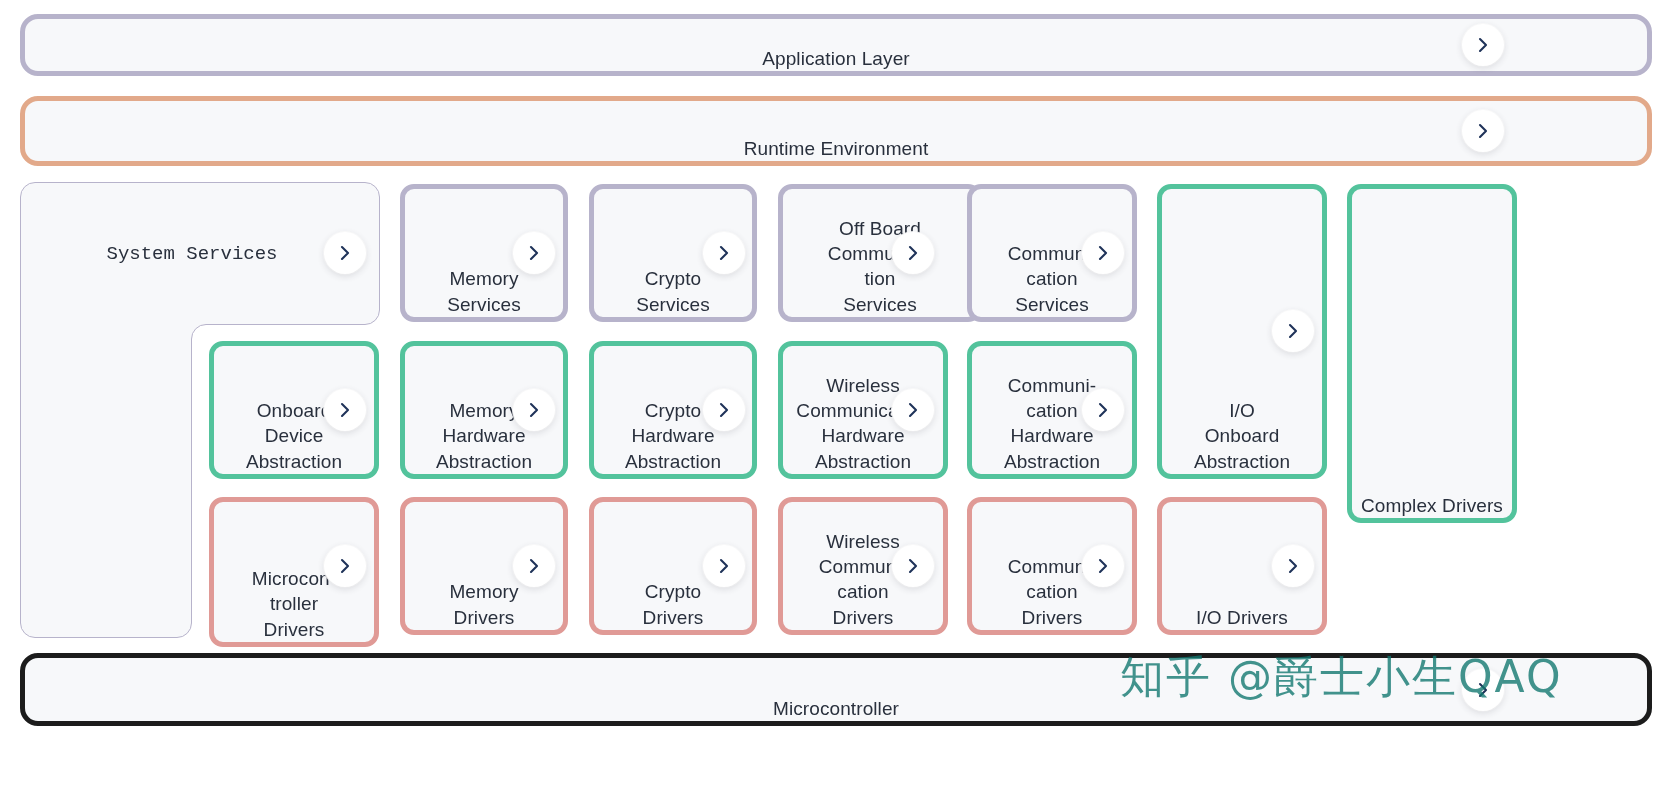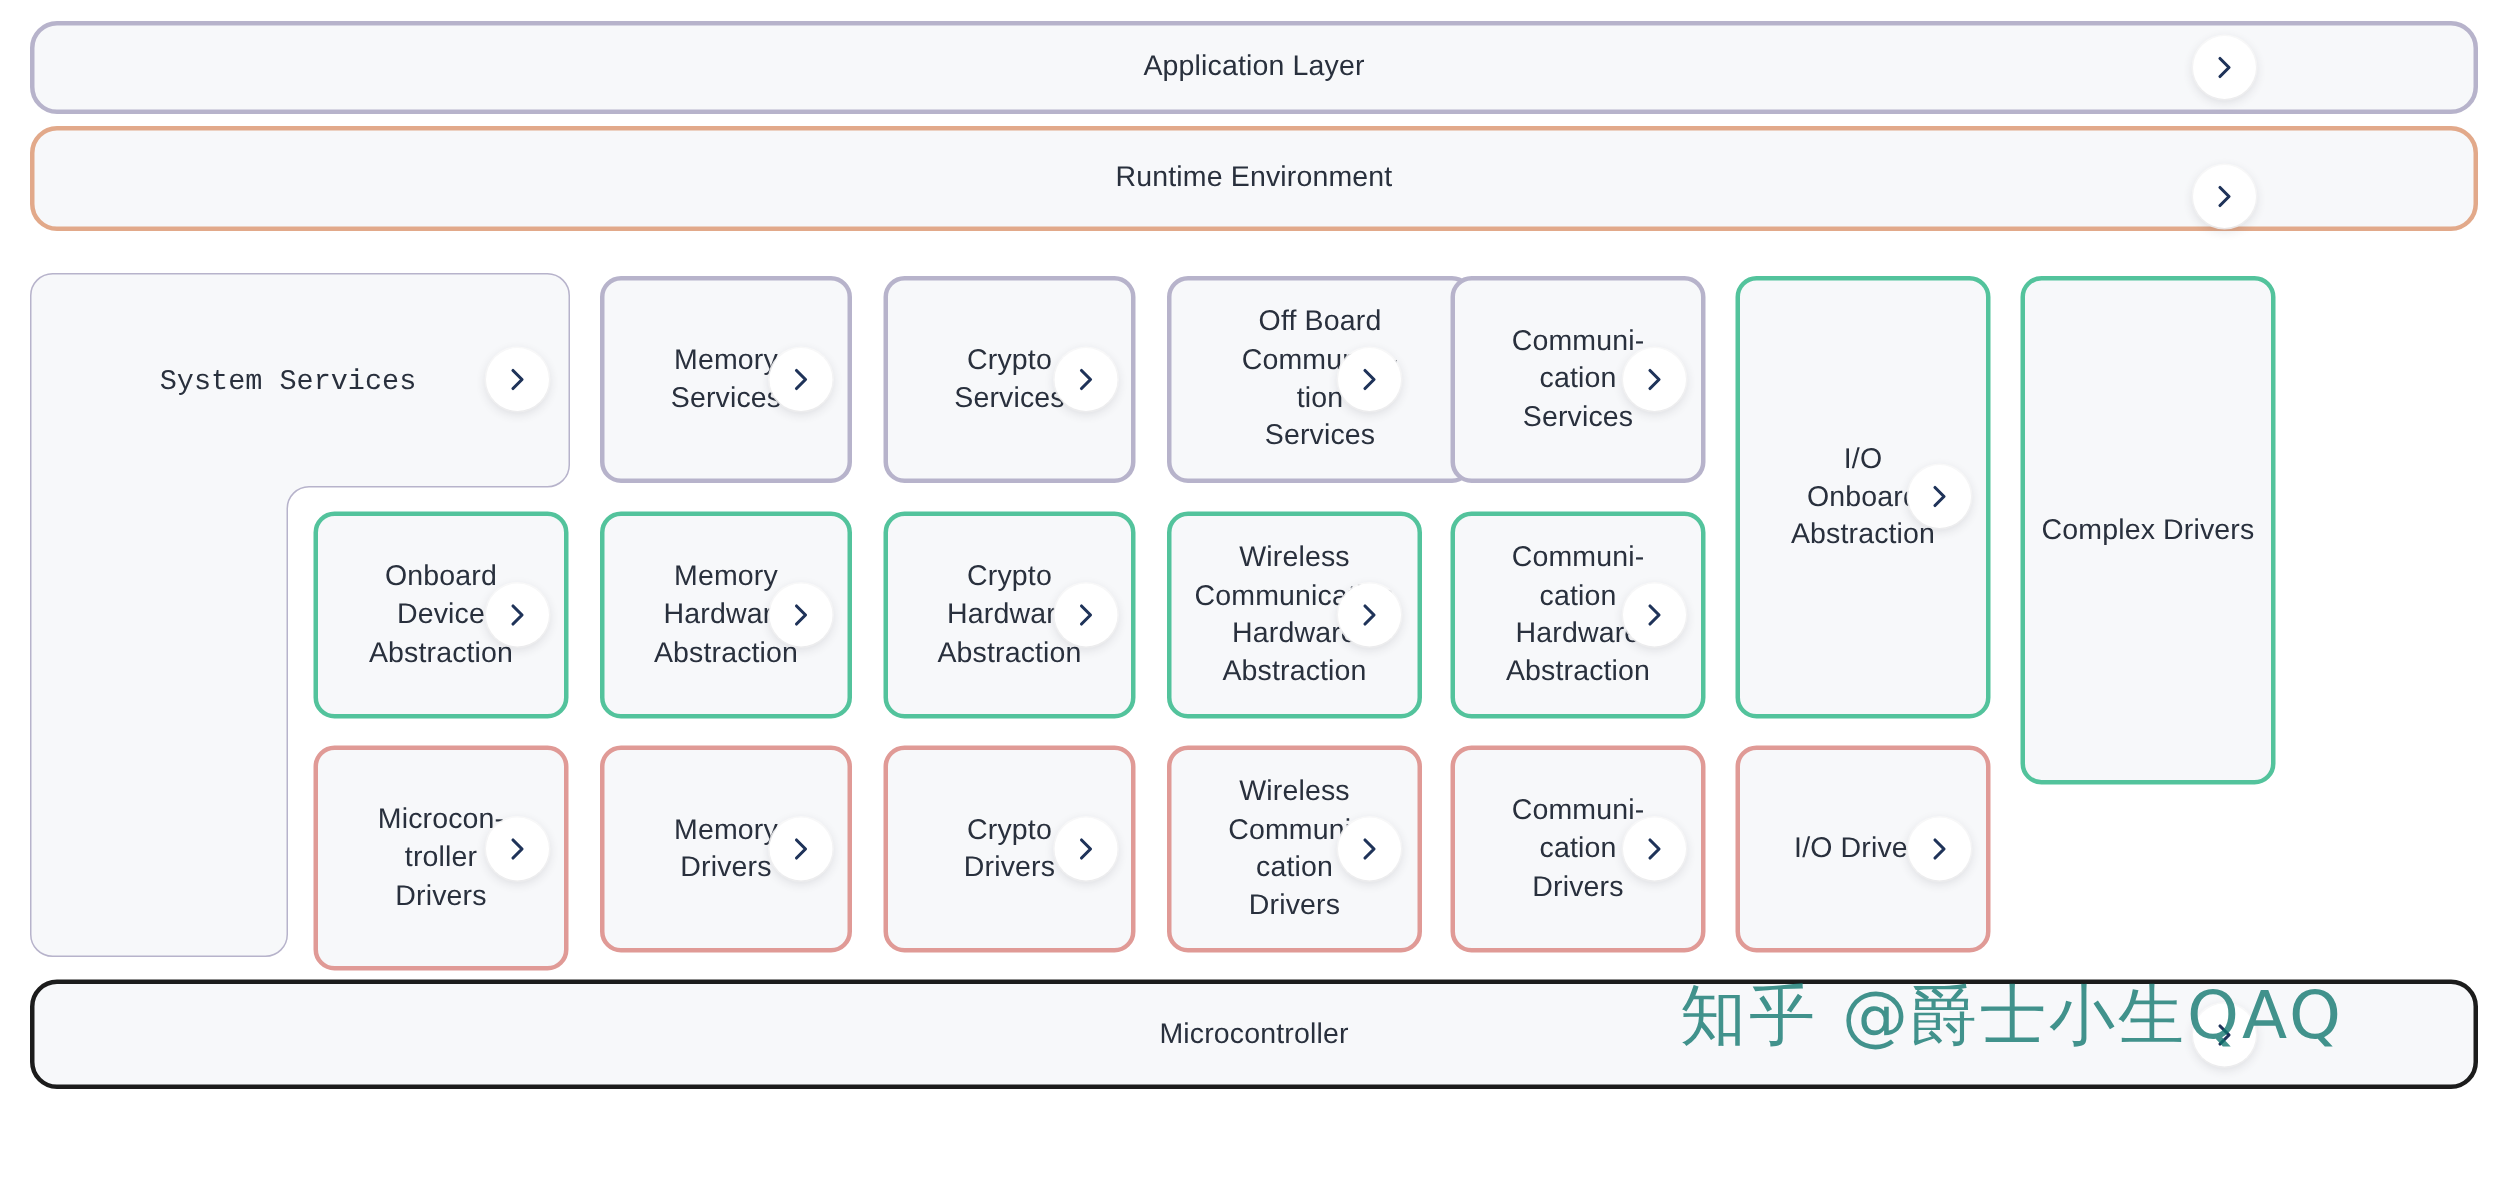--- a/index.html
+++ b/index.html
@@ -15,23 +15,23 @@
     height: 791px;
     background: #ffffff;
     overflow: hidden;
   }
 
   
   .box {
     position: absolute;
     background: #f7f8fa;
     border-radius: 14px;
-    border: 3px solid #a21caf;
+    border: 5px solid #a21caf;
     display: flex;
-    align-items: center;
+    align-items: flex-end;
     justify-content: center;
   }
   .box .label {
     color: #29303d;
     font-size: 19px;
     line-height: 1.33;
     text-align: center;
     white-space: pre-line;
     letter-spacing: .1px;
     padding: 0 8px;
@@ -101,21 +101,21 @@
 
   <div class="box banner border-gray" style="left:20px; top:14px; width:1632px; height:62px;">
     <span class="label">Application Layer</span>
   </div>
   <div class="chev" style="left:1462px; top:24px;">
     <svg width="14" height="18" viewBox="0 0 14 18">
         <path d="M4 3 L10 9 L4 15"></path>
       </svg>
   </div>
 
-  <div class="box banner border-orange" style="left:20px; top:84px; width:1632px; height:70px;">
+  <div class="box banner border-orange" style="left:20px; top:96px; width:1632px; height:70px;">
     <span class="label">Runtime Environment</span>
   </div>
   <div class="chev" style="left:1462px; top:110px;">
     <svg width="14" height="18" viewBox="0 0 14 18">
         <path d="M4 3 L10 9 L4 15"></path>
       </svg>
   </div>
 
   <div id="system-services-shape">
     <svg width="360" height="456" viewBox="0 0 360 456">

